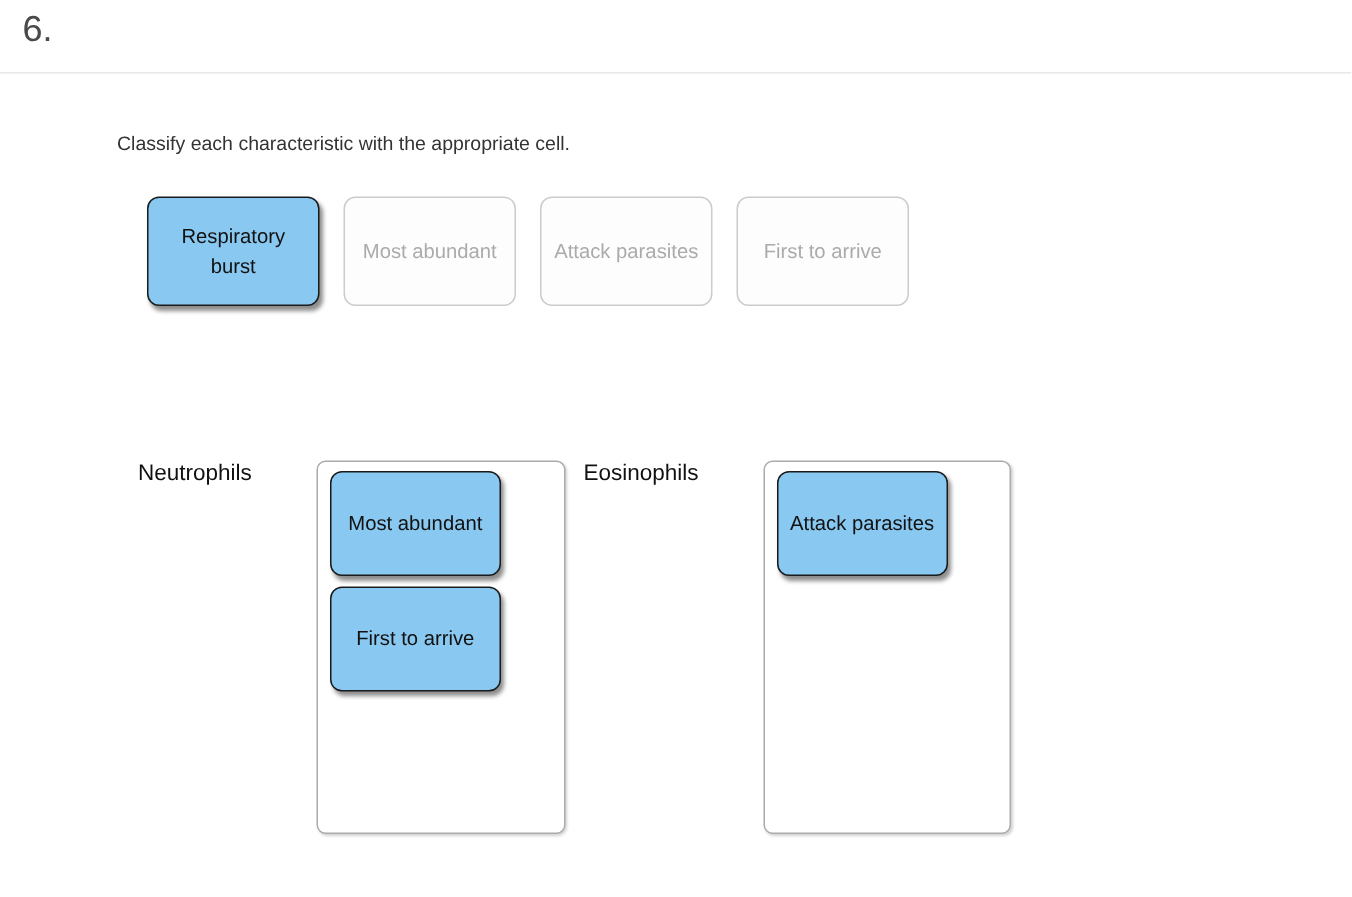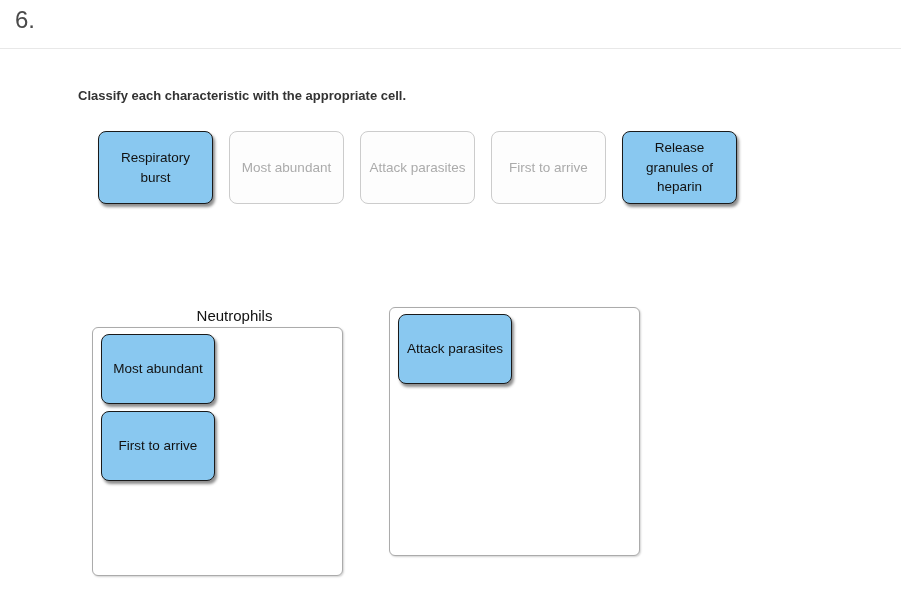--- a/index.html
+++ b/index.html
@@ -30,21 +30,20 @@
     width: 901px;
     height: 1px;
     background: #e8e8e8;
   }
   .instruction {
     position: absolute;
     left: 78px;
     top: 88px;
     font-size: 13px;
     color: #333333;
-    font-weight: bold;
   }
   .chip-bank {
     position: absolute;
     left: 98px;
     top: 131px;
     display: flex;
     gap: 16px;
     justify-content: space-between;
   }
   .chip {
@@ -77,21 +76,22 @@
   .bins-row {
     position: absolute;
     left: 92px;
     top: 307px;
     display: flex;
     gap: 12px;
   }
   .bin-wrap {
     width: 285px;
     display: flex;
-    flex-direction: column;
+    flex-direction: row;
+    gap: 43px;
   }
   .bin-label {
     text-align: center;
     font-size: 15px;
     color: #111111;
     margin-bottom: 3px;
   }
   .bin-box {
     box-sizing: border-box;
     width: 251px;
@@ -120,34 +120,34 @@
 
   <div class="divider"></div>
 
   <div class="instruction">Classify each characteristic with the appropriate cell.</div>
 
   <div class="chip-bank">
     <div class="chip available">Respiratory burst</div>
     <div class="chip placed-ghost">Most abundant</div>
     <div class="chip placed-ghost">Attack parasites</div>
     <div class="chip placed-ghost">First to arrive</div>
-    <div class="chip available">Release granules of heparin</div>
   </div>
 
   <div class="bins-row">
 
     <div class="bin-wrap">
       <div class="bin-label">Neutrophils</div>
       <div class="bin-box">
         <div class="chip available">Most abundant</div>
         <div class="chip available">First to arrive</div>
       </div>
     </div>
 
 
     <div class="bin-wrap">
+      <div class="bin-label">Eosinophils</div>
       <div class="bin-box">
         <div class="chip available">Attack parasites</div>
       </div>
     </div>
 
   </div>
 </div>
 
 </body></html>

